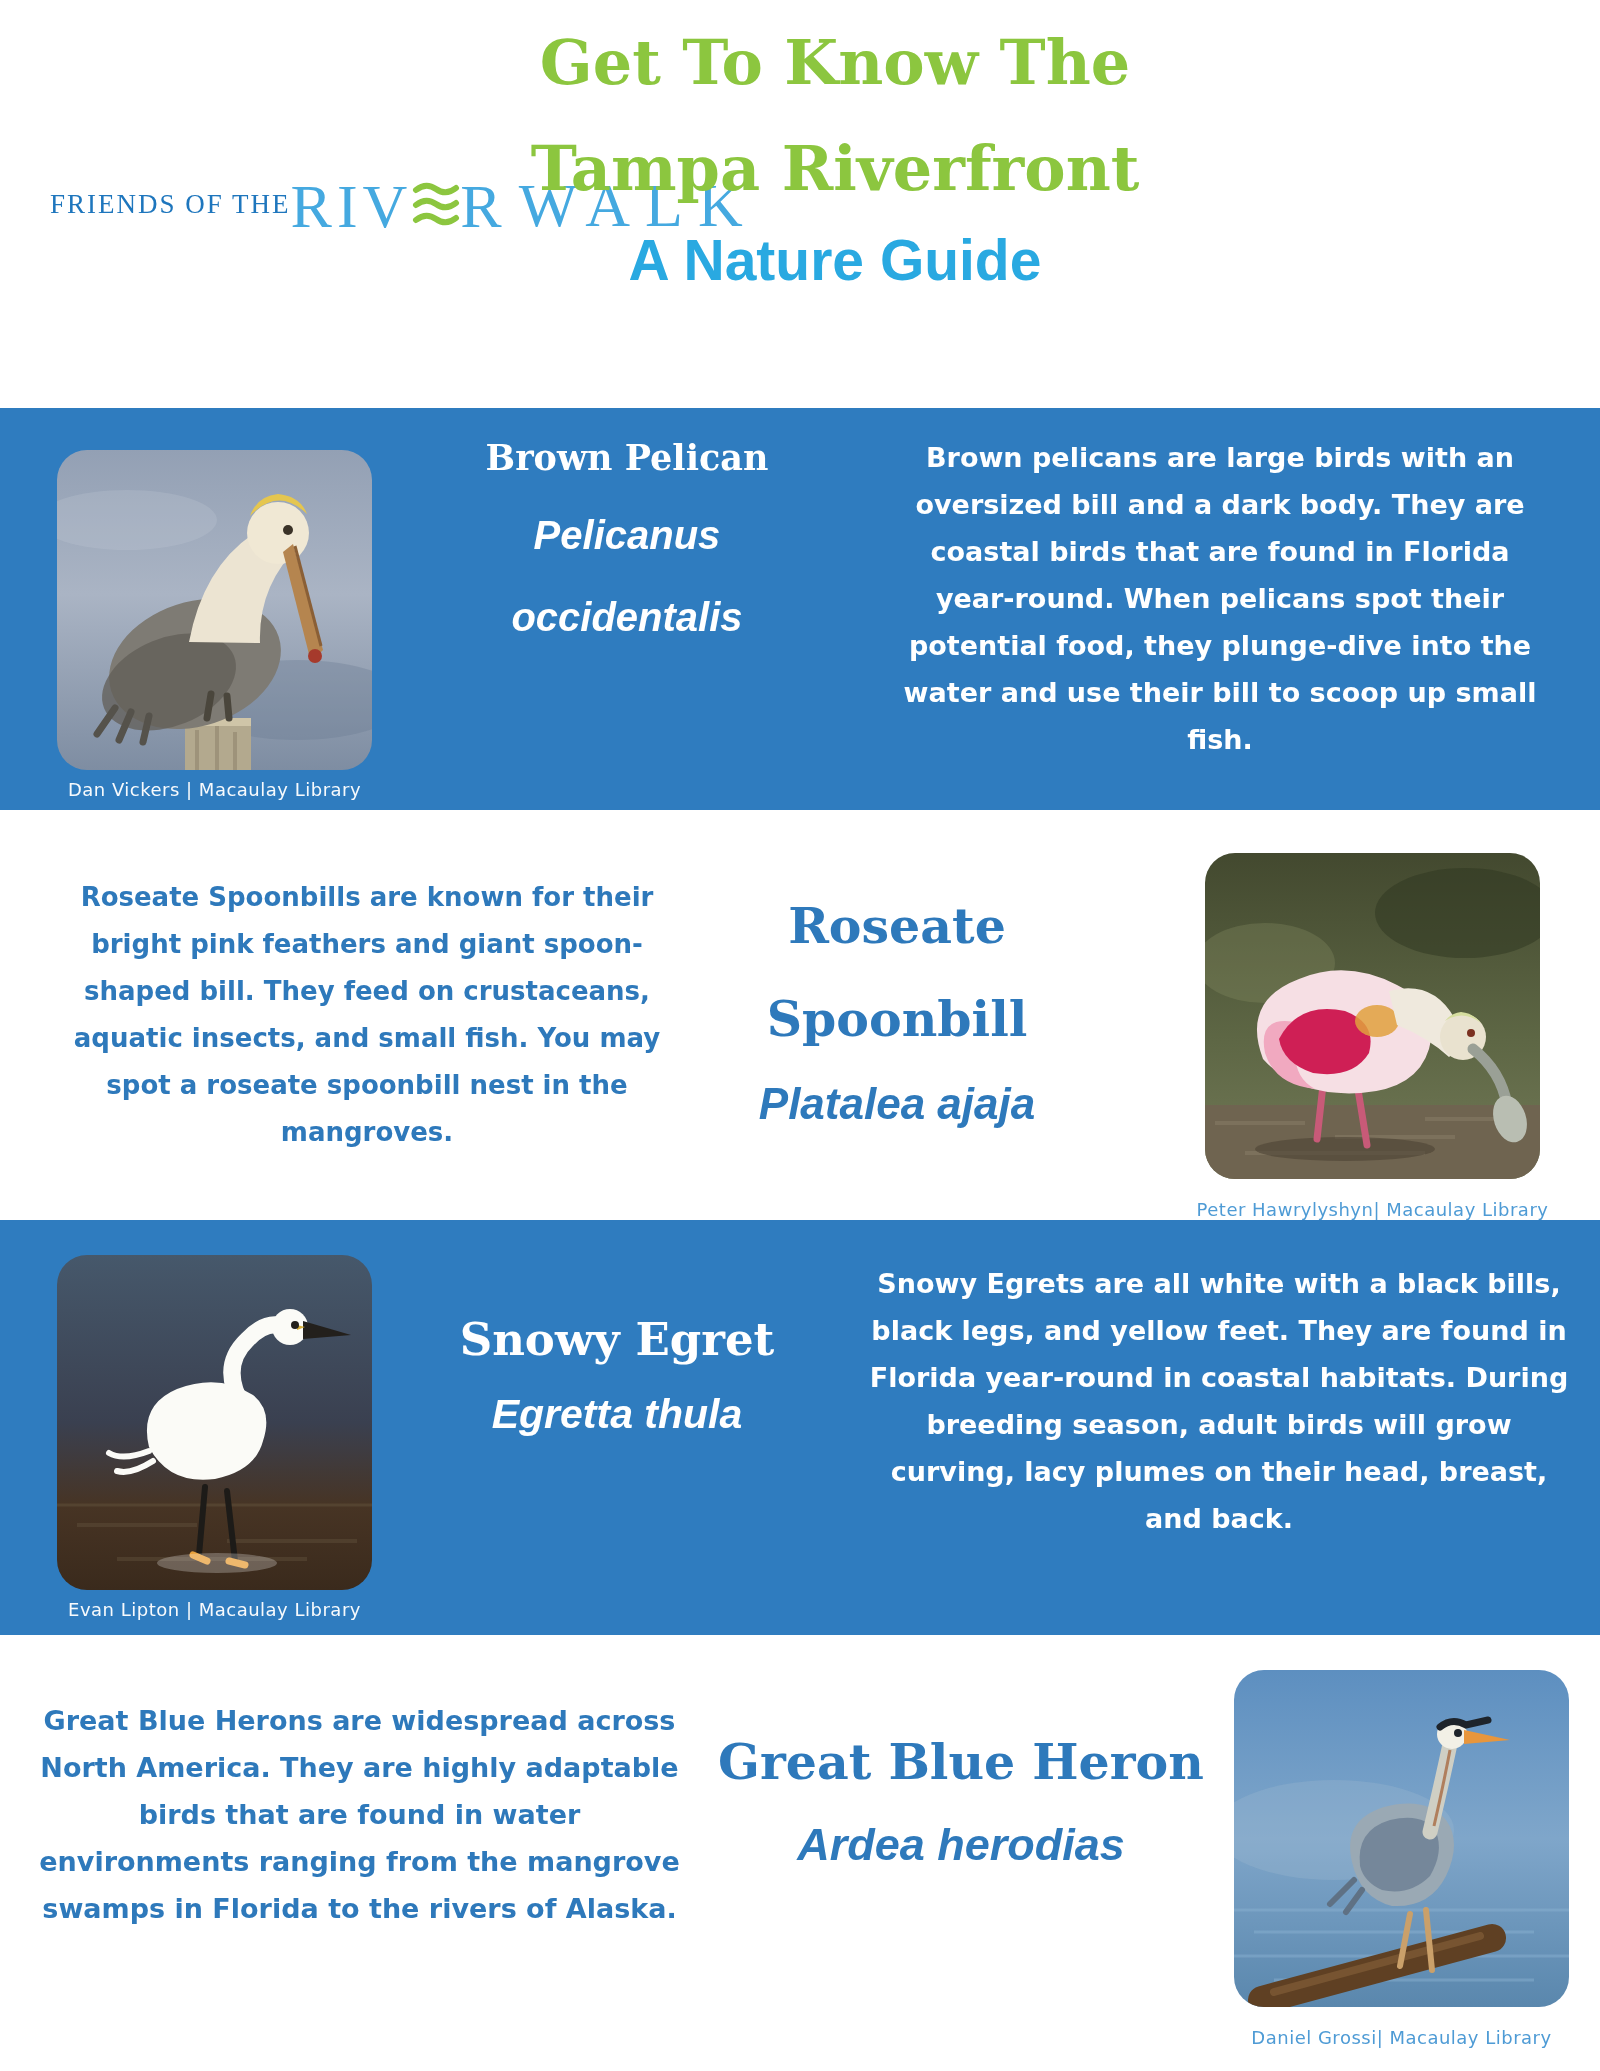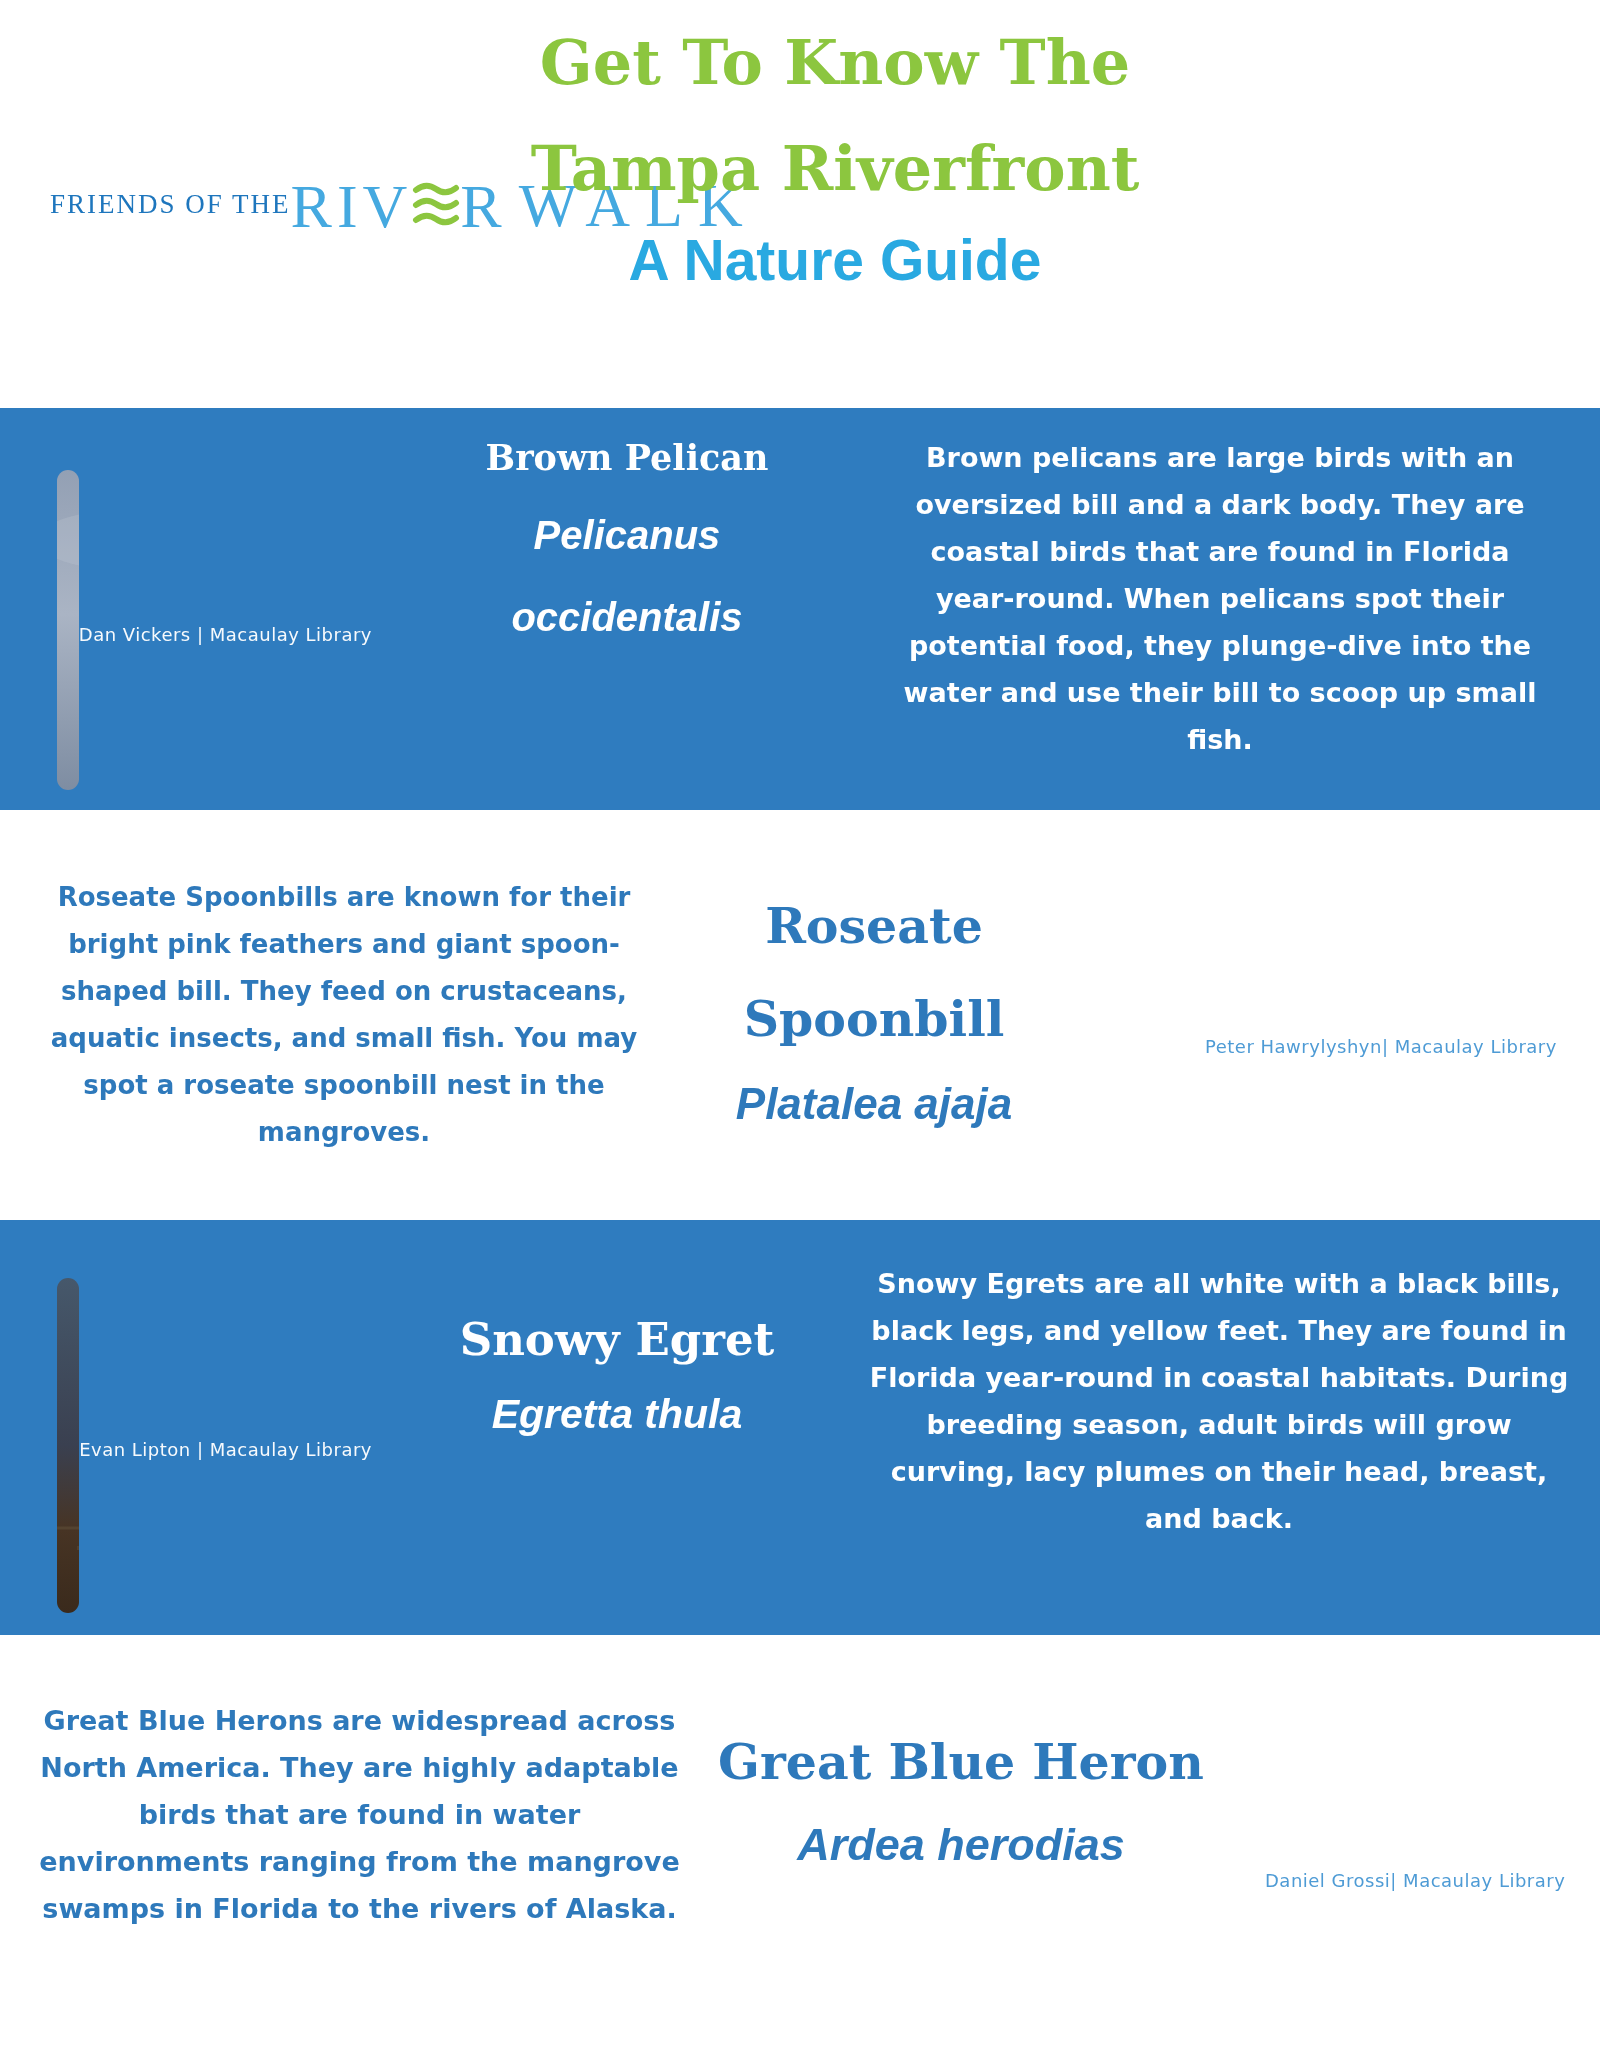--- a/index.html
+++ b/index.html
@@ -31,21 +31,21 @@
   .main-title{font-family:"DejaVu Serif","Liberation Serif",serif;font-weight:bold;
               color:var(--green);font-size:62px;line-height:1.0;}
   .main-title.line1{margin-top:12px;}
   .main-title.line2{margin-top:44px;}
   .subtitle{font-family:"Liberation Sans","DejaVu Sans",sans-serif;color:var(--sky-blue);
             font-size:57px;line-height:1.0;margin-top:32px;font-weight:700;}
 
   
   .band{display:flex;box-sizing:border-box;}
   .band.blue{background:var(--band-blue);}
-  .photo-col{display:flex;align-items:center;}
+  .photo-col{display:flex;flex-direction:column;align-items:center;}
   .photo{border-radius:30px;overflow:hidden;line-height:0;}
   .credit{font-family:"DejaVu Sans","Liberation Sans",sans-serif;font-size:18px;letter-spacing:.5px;
           margin-top:9px;text-align:center;white-space:nowrap;}
   .credit.light{color:rgba(255,255,255,.96);}
   .credit.bluetext{color:var(--credit-blue);margin-top:20px;}
   .species{font-family:"DejaVu Serif","Liberation Serif",serif;font-weight:bold;margin:0;line-height:1.25;}
   .sci{font-family:Liberation Sans, sans-serif;font-style:italic;font-weight:bold;line-height:1.9;}
   .desc{font-weight:bold;text-align:center;margin:0;}
   .light-text{color:#ffffff;}
   .blue-text{color:var(--text-blue);}
@@ -53,21 +53,21 @@
   
   .s1{height:402px;padding-left:57px;}
   .s1 .photo-col{width:315px;margin-top:42px;}
   .s1 .photo{width:315px;height:320px;}
   .s1 .title-col{width:510px;margin-top:28px;text-align:center;}
   .s1 .species{font-size:35px;}
   .s1 .sci{font-size:40px;margin:14px auto 0;width:330px;line-height:2.05;}
   .s1 .desc{flex:1;margin-top:26px;padding:0 50px 0 8px;font-size:27px;line-height:47px;}
 
   
-  .s2{height:410px;padding-left:34px;border-radius:28px;}
+  .s2{height:410px;padding-left:57px;border-radius:28px;}
   .s2 .desc{width:620px;margin-top:64px;font-size:26px;line-height:47px;}
   .s2 .title-col{width:440px;margin-top:70px;text-align:center;}
   .s2 .species{font-size:49px;width:340px;margin:0 auto;line-height:1.9;}
   .s2 .sci{font-size:44px;margin-top:12px;white-space:nowrap;line-height:1.2;}
   .s2 .photo-col{width:335px;margin:43px 60px 0 auto;}
   .s2 .photo{width:335px;height:330px;}
 
   
   .s3{height:415px;padding-left:57px;}
   .s3 .photo-col{width:315px;margin-top:35px;}

